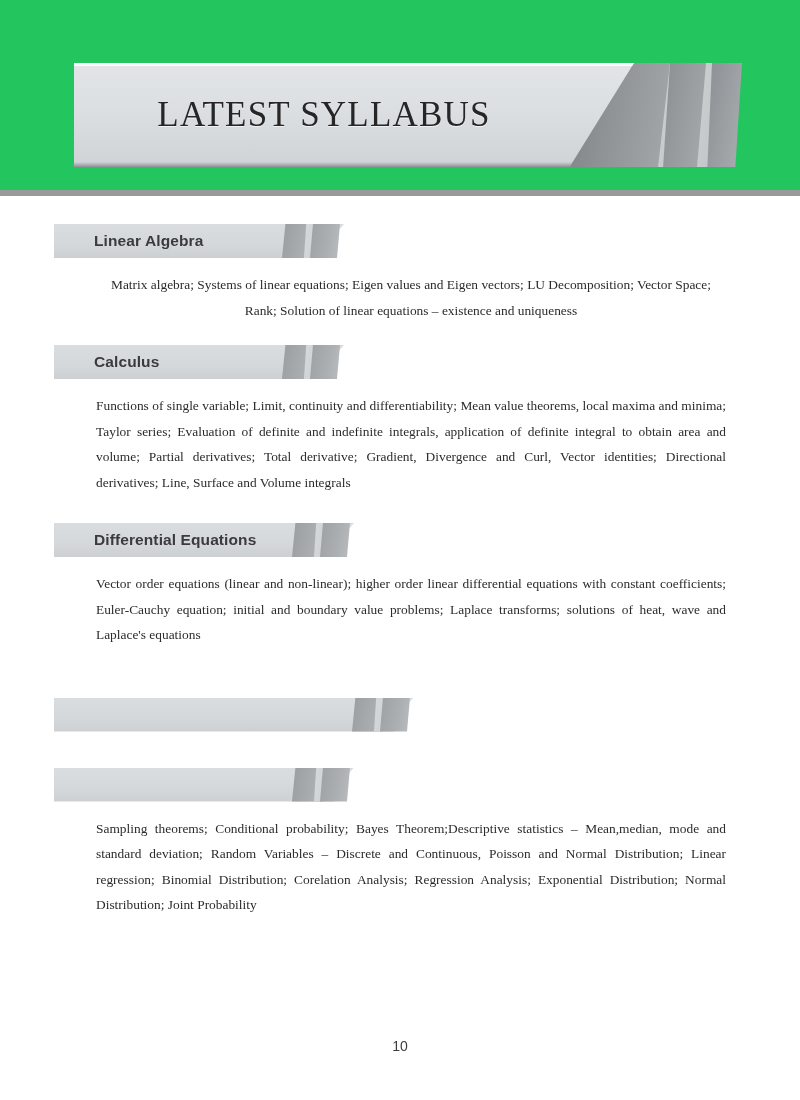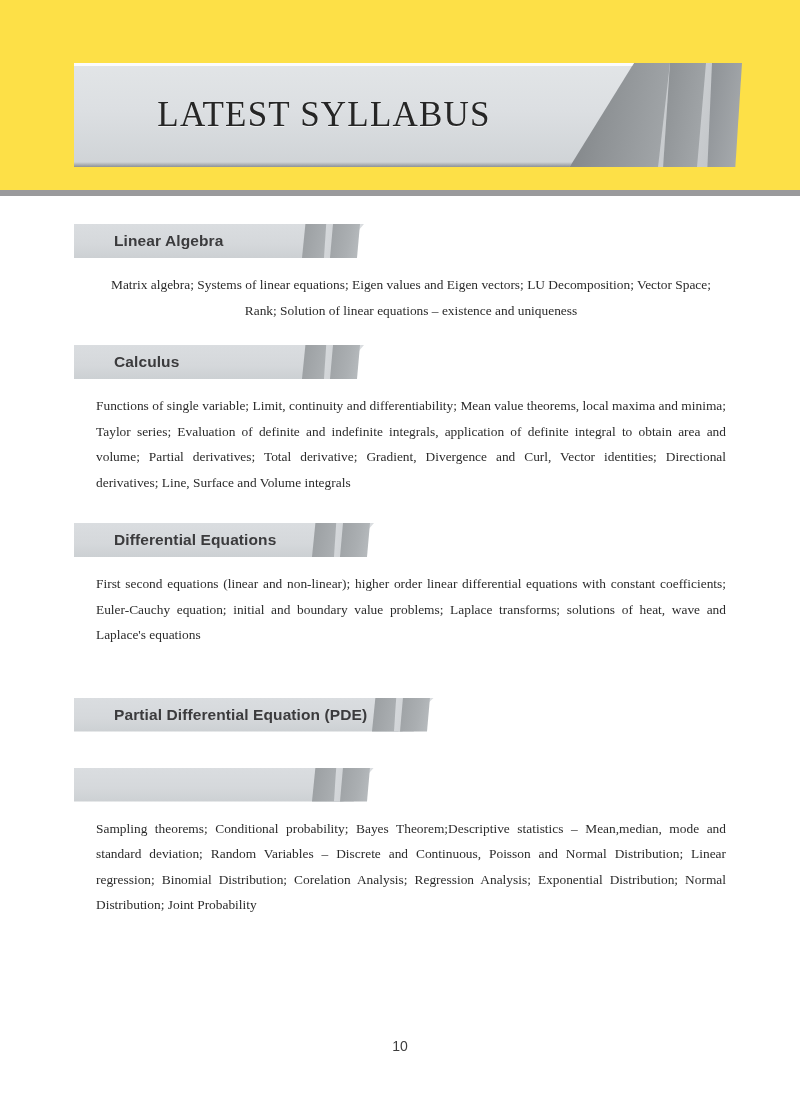--- a/index.html
+++ b/index.html
@@ -16,21 +16,21 @@
     position: relative;
   }
 
   
   .banner-area {
     position: absolute;
     left: 0;
     top: 0;
     width: 800px;
     height: 196px;
-    background: #fde047;
+    background: #22c55e;
   }
   .banner-divider {
     position: absolute;
     left: 0;
     top: 190px;
     width: 800px;
     height: 6px;
     background: #9a9a9c;
   }
 
@@ -133,21 +133,21 @@
     width: 800px;
   }
 
   .section {
     position: relative;
   }
 
   .sec-head {
     position: relative;
     height: 34px;
-    margin: 0 0 0 74px;
+    margin: 0 0 0 54px;
     width: 290px;
   }
   .sec-head.w-md   { width: 300px; }
   .sec-head.w-lg   { width: 360px; }
   .sec-head.w-xl   { width: 396px; }
 
   .sec-head-bar {
     position: absolute;
     left: 0;
     top: 0;
@@ -266,37 +266,36 @@
   <div class="sec-gap-md"></div>
 
   <div class="section">
     <div class="sec-head w-md">
       <div class="sec-head-bar"></div>
       <div class="sec-chev a" style="left:238px"></div>
       <div class="sec-chev b" style="left:260px"></div>
       <div class="sec-chev c" style="left:266px"></div>
       <div class="sec-head-label">Differential Equations</div>
     </div>
-    <div class="sec-body">First second equations (linear and non-linear); higher order linear differential equations with constant coefficients; Euler-Cauchy equation; initial and boundary value problems; Laplace transforms; solutions of heat, wave and Laplace's equations</div>
+    <div class="sec-body">Vector order equations (linear and non-linear); higher order linear differential equations with constant coefficients; Euler-Cauchy equation; initial and boundary value problems; Laplace transforms; solutions of heat, wave and Laplace's equations</div>
   </div>
 
   <div class="sec-gap-md"></div>
 
   <div class="section">
   </div>
 
   <div class="sec-gap-sm"></div>
 
   <div class="section">
     <div class="sec-head w-lg">
       <div class="sec-head-bar"></div>
       <div class="sec-chev a" style="left:298px"></div>
       <div class="sec-chev b" style="left:320px"></div>
       <div class="sec-chev c" style="left:326px"></div>
-      <div class="sec-head-label">Partial Differential Equation (PDE)</div>
     </div>
   </div>
 
   <div class="sec-gap-lg"></div>
 
   <div class="section">
     <div class="sec-head w-md">
       <div class="sec-head-bar"></div>
       <div class="sec-chev a" style="left:238px"></div>
       <div class="sec-chev b" style="left:260px"></div>

